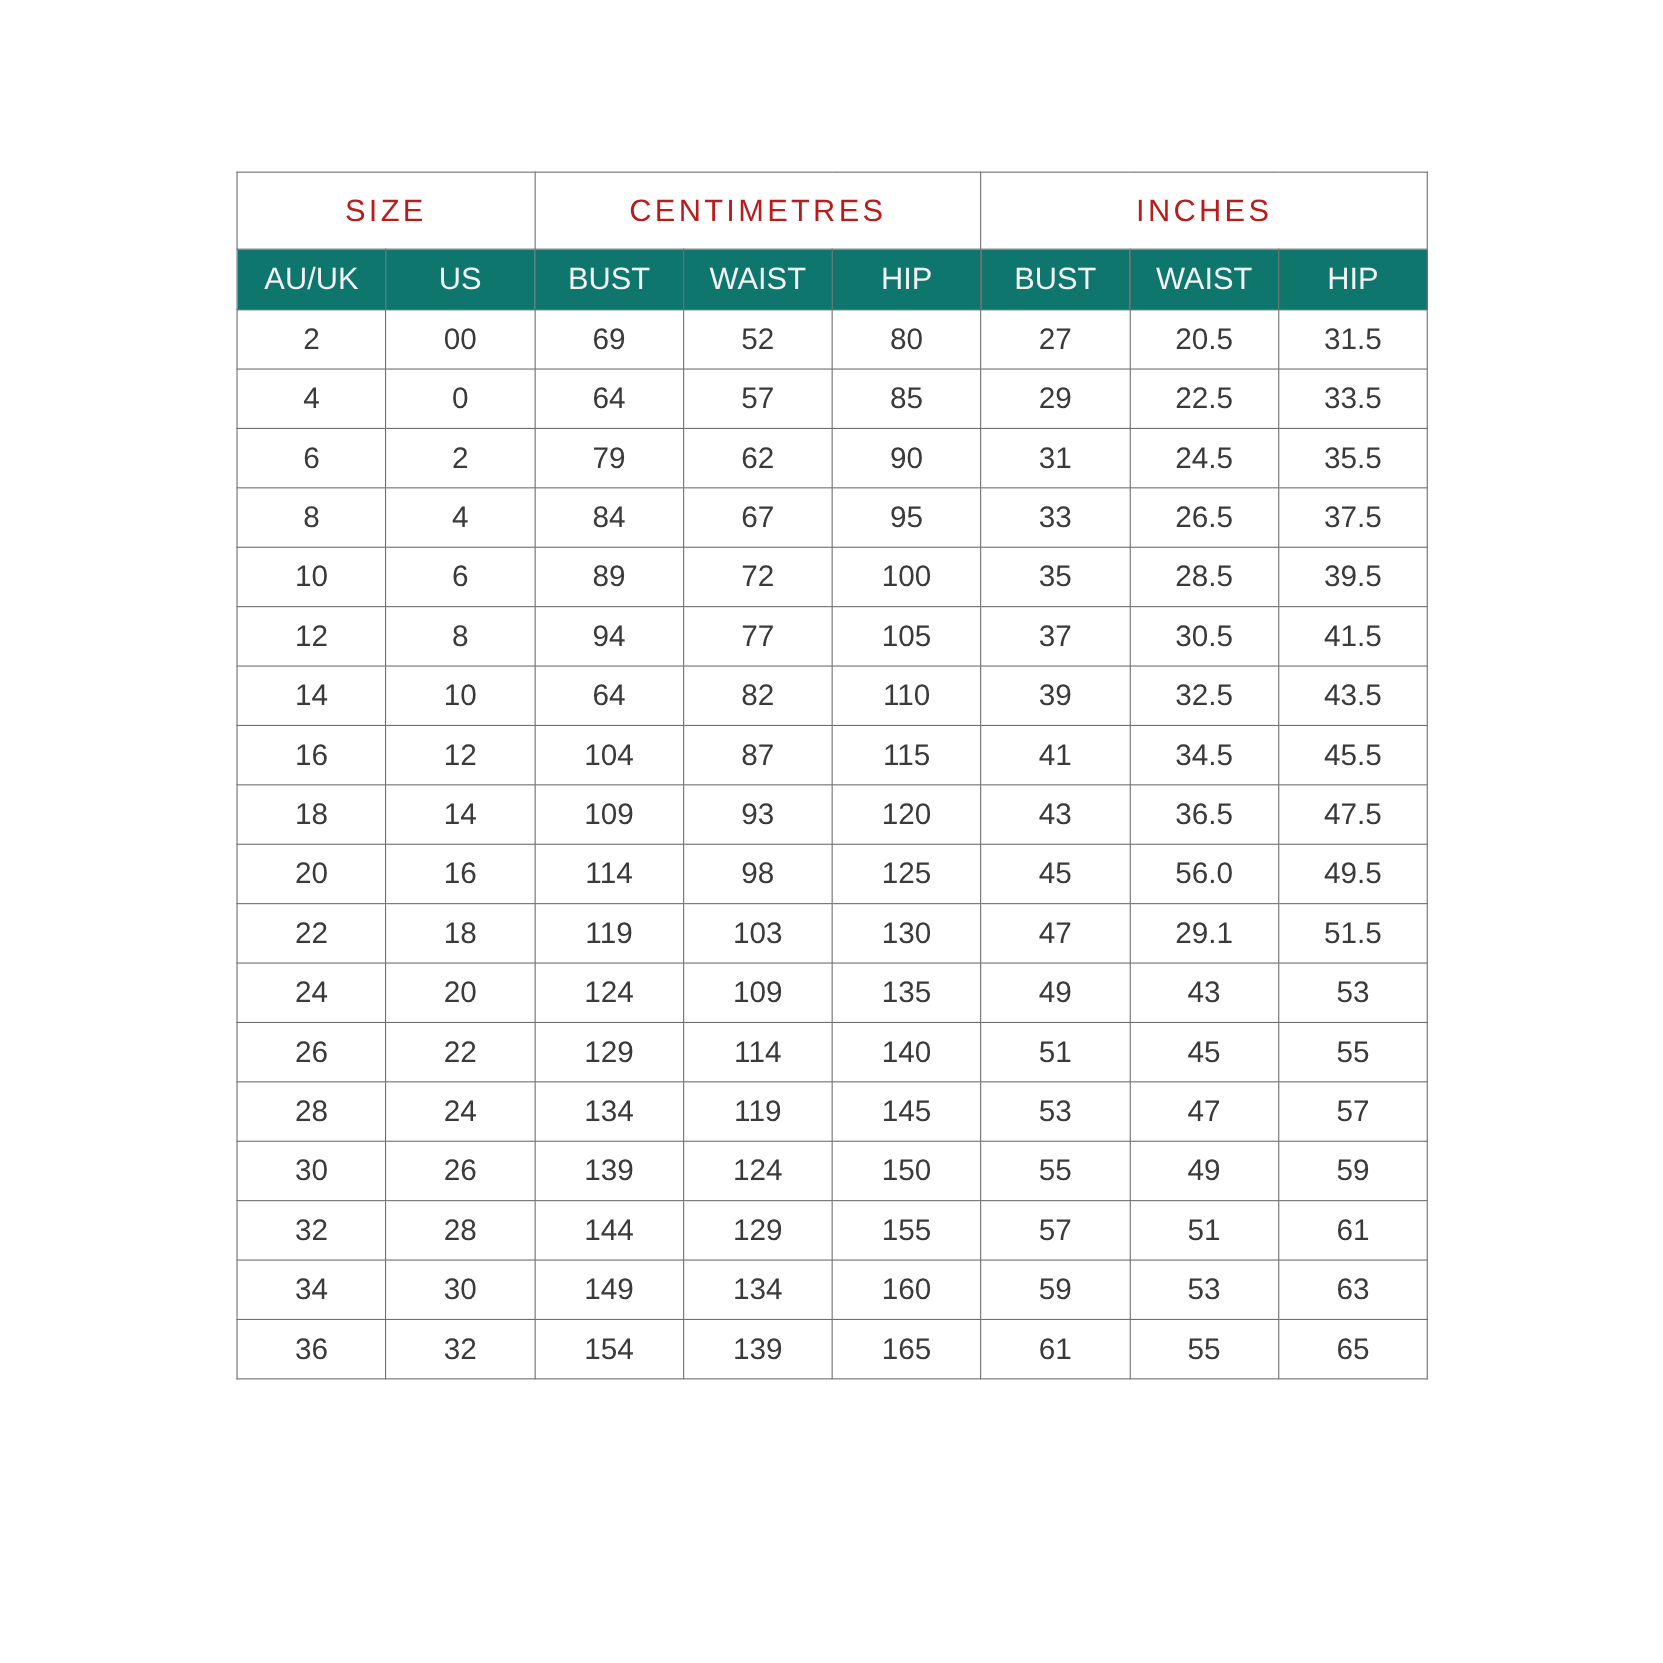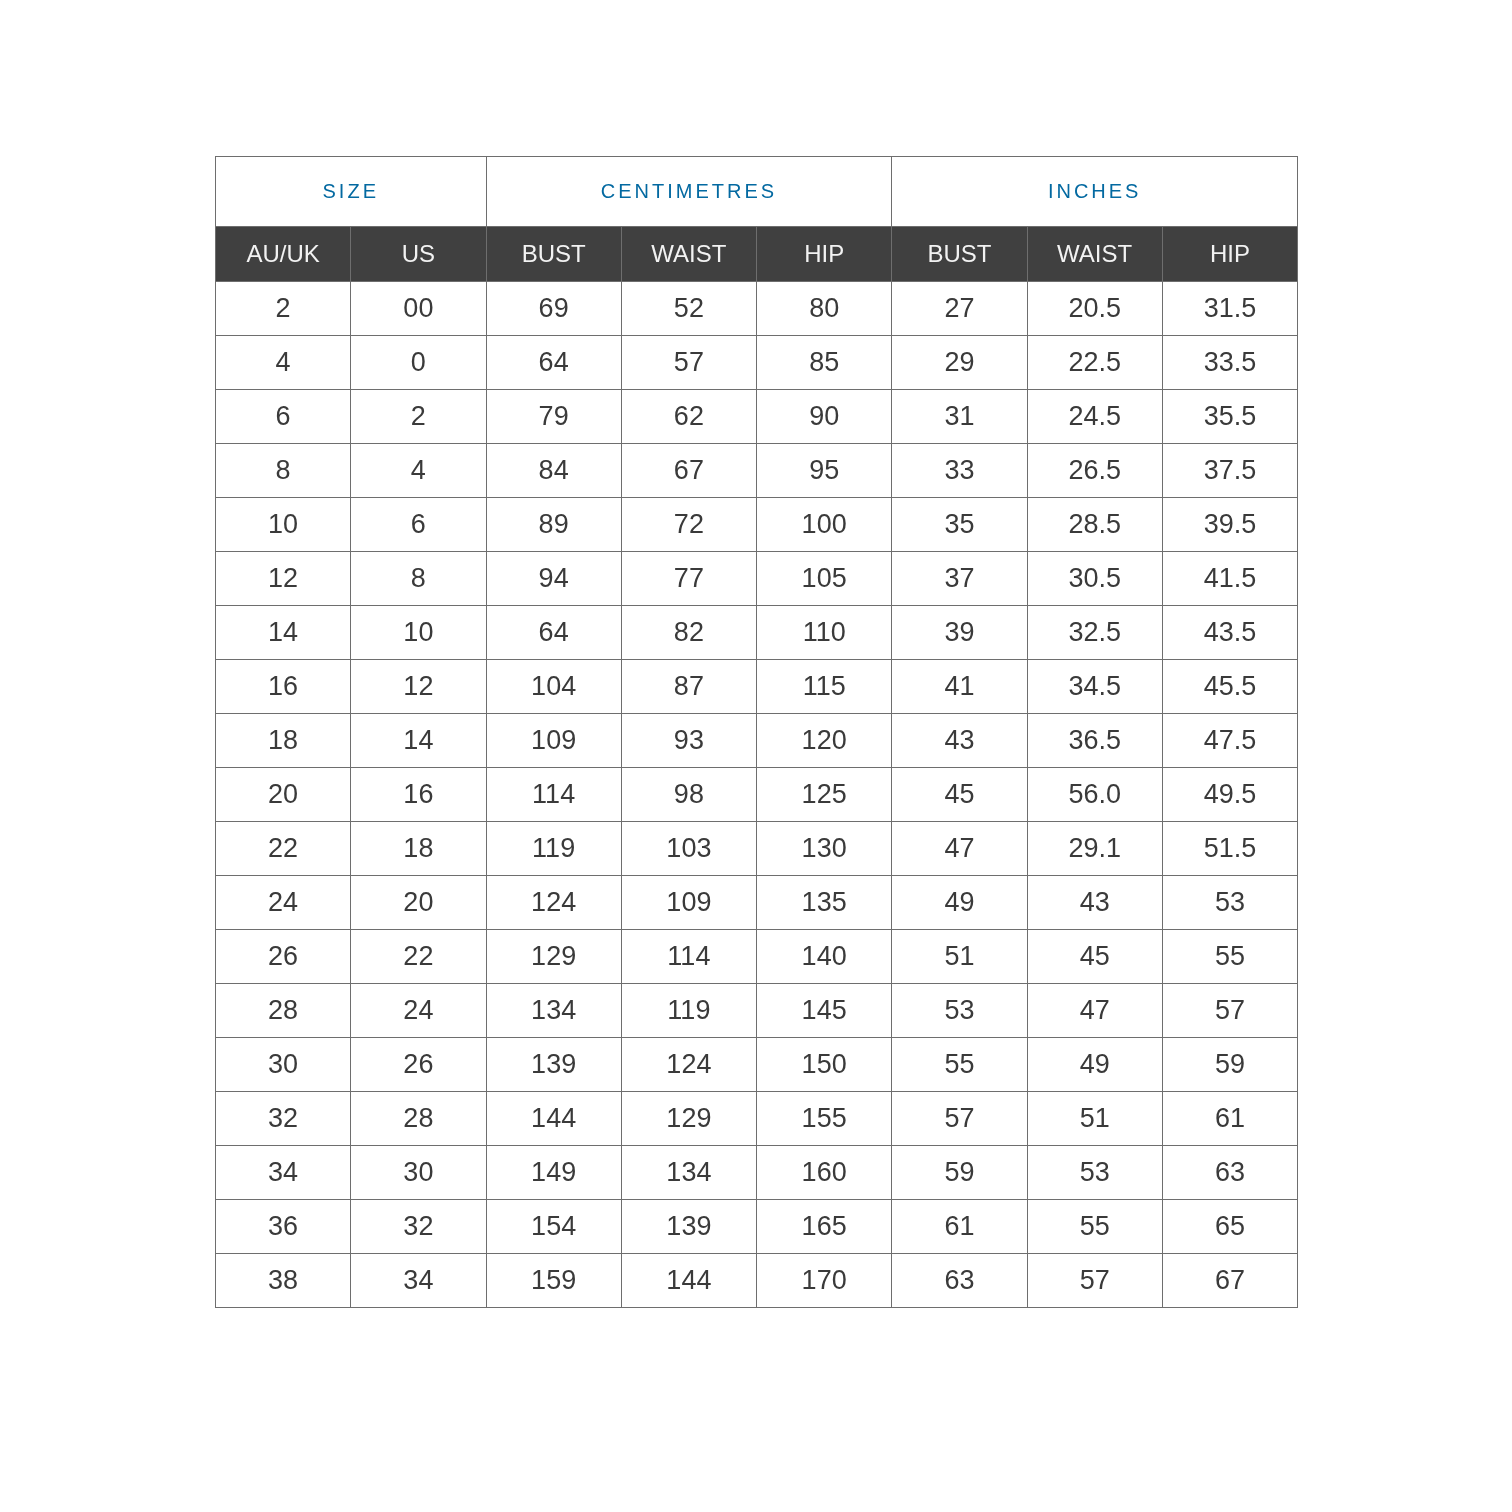--- a/index.html
+++ b/index.html
@@ -25,30 +25,30 @@
     #size-chart col { width: 135.25px; }
     #size-chart th, #size-chart td {
       border: 1px solid #6e6e6e;
       text-align: center;
       vertical-align: middle;
       padding: 0;
       font-weight: normal;
     }
     .group-row th {
       height: 69px;
-      font-size: 20px;
+      font-size: 28px;
       letter-spacing: 3px;
-      color: #0369a1;
+      color: #b91c1c;
       background: #ffffff;
     }
     .sub-row th {
       height: 54px;
-      background: #404040;
+      background: #0f766e;
       color: #f2f2f2;
-      font-size: 24px;
+      font-size: 28px;
       border-color: #000000;
       border-left: 1px solid #3a3a3a;
       border-right: 1px solid #3a3a3a;
     }
     .data-row td {
       height: 53px;
       font-size: 27px;
       color: #3a3a3a;
     }
   </style>
@@ -257,24 +257,14 @@
       <tr class="data-row">
         <td>36</td>
         <td>32</td>
         <td>154</td>
         <td>139</td>
         <td>165</td>
         <td>61</td>
         <td>55</td>
         <td>65</td>
       </tr>
-      <tr class="data-row">
-        <td>38</td>
-        <td>34</td>
-        <td>159</td>
-        <td>144</td>
-        <td>170</td>
-        <td>63</td>
-        <td>57</td>
-        <td>67</td>
-      </tr>
     </tbody>
 </table>
 
 </body></html>

